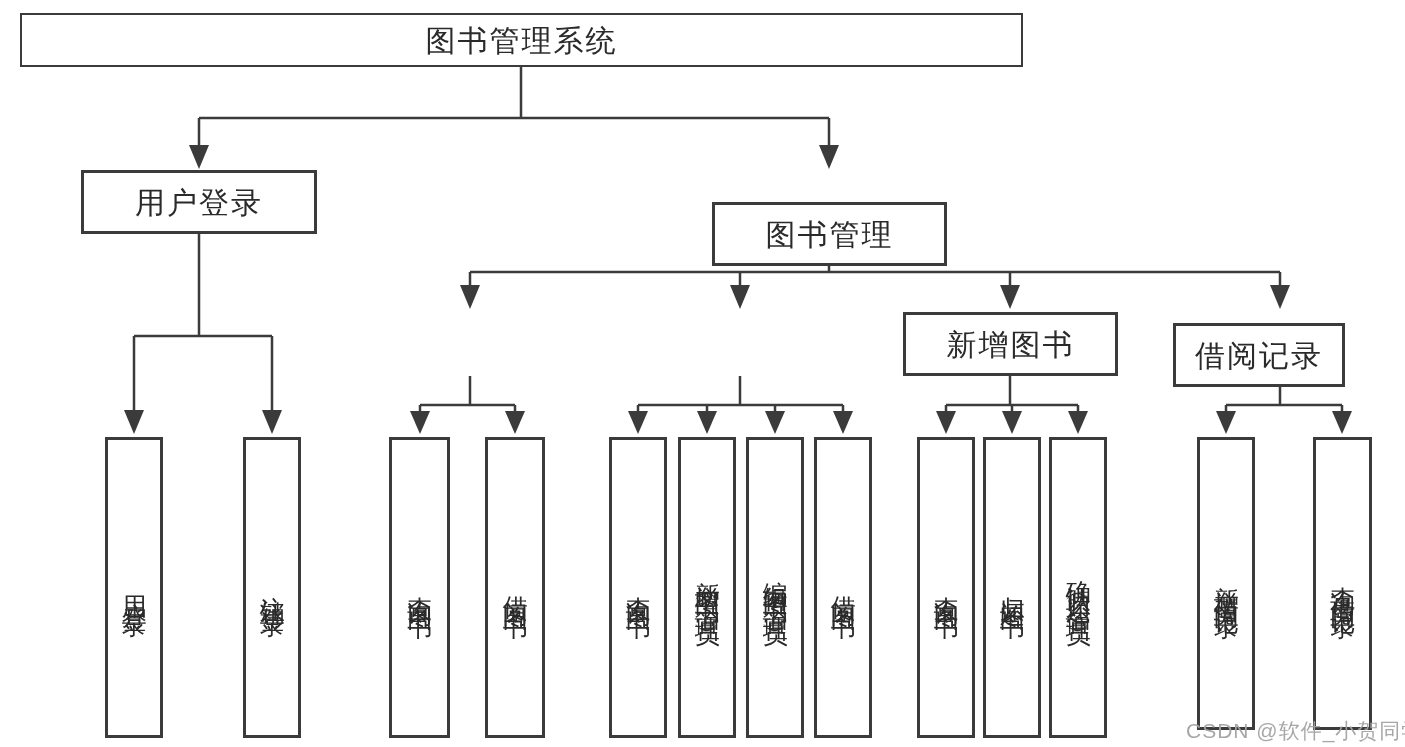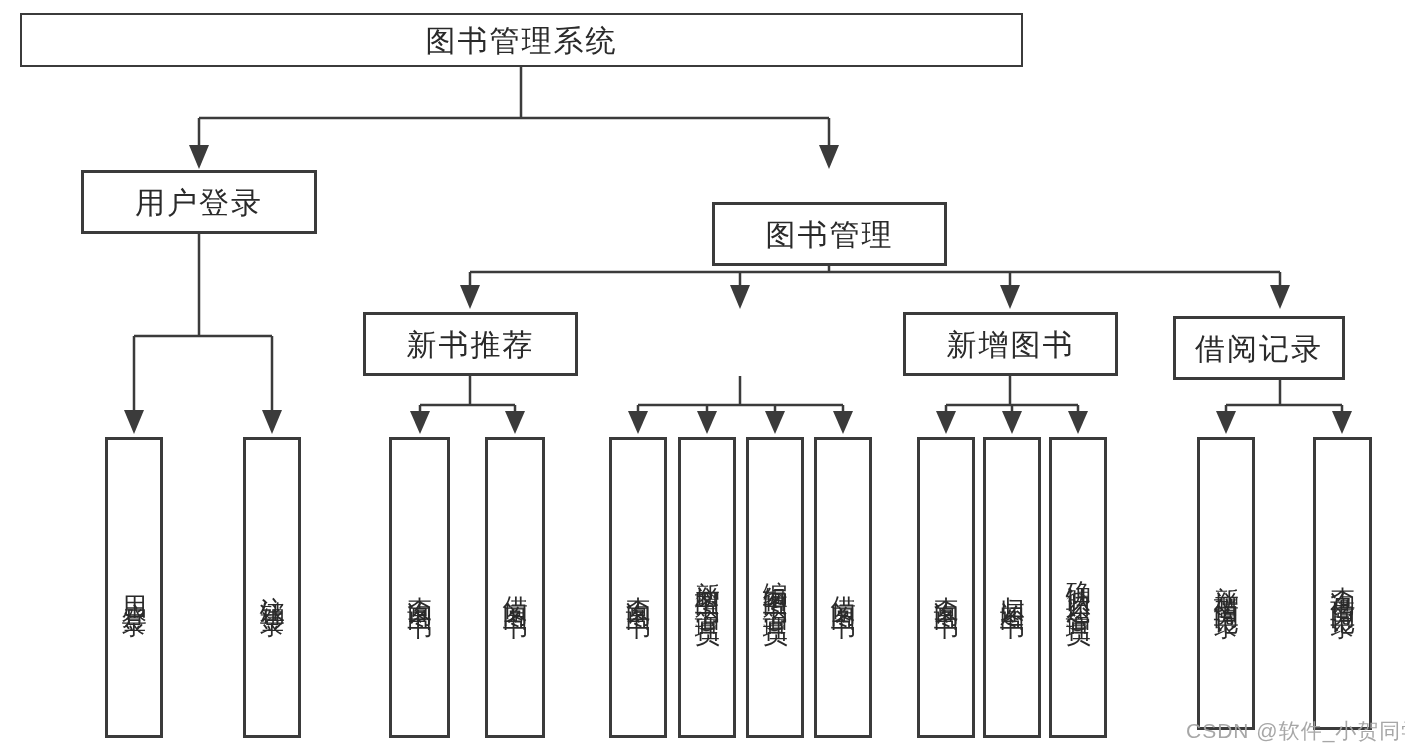--- a/index.html
+++ b/index.html
@@ -95,23 +95,22 @@
       <polygon points="1216,411 1236,411 1226,434"></polygon>
       <polygon points="1332,411 1352,411 1342,434"></polygon>
     </g>
   </svg>
 
   <div class="box root" style="left:20px; top:13px; width:1003px; height:54px;">图书管理系统</div>
 
   <div class="box" style="left:81px; top:170px; width:236px; height:64px;">用户登录</div>
   <div class="box" style="left:712px; top:170px; width:235px; height:64px;margin-top:32px;">图书管理</div>
 
-  <div class="box" style="left:363px; top:312px; width:215px; height:64px;">新书推荐</div>
   <div class="box" style="left:903px; top:312px; width:215px; height:64px;">新增图书</div>
-  <div class="box" style="left:1173px; top:316px; width:172px; height:64px;">借阅记录</div>
+  <div class="box" style="left:1173px; top:323px; width:172px; height:64px;">借阅记录</div>
 
   <div class="box v" style="left:105px; top:437px; width:58px; height:301px;">用户登录</div>
   <div class="box v" style="left:243px; top:437px; width:58px; height:301px;">注销登录</div>
 
   <div class="box v" style="left:389px; top:437px; width:61px; height:301px;">查询图书</div>
   <div class="box v" style="left:485px; top:437px; width:60px; height:301px;">借阅图书</div>
 
   <div class="box v" style="left:609px; top:437px; width:58px; height:301px;">查询图书</div>
   <div class="box v" style="left:678px; top:437px; width:58px; height:301px;">新增图书（管理员）</div>
   <div class="box v" style="left:746px; top:437px; width:58px; height:301px;">编辑图书（管理员）</div>

